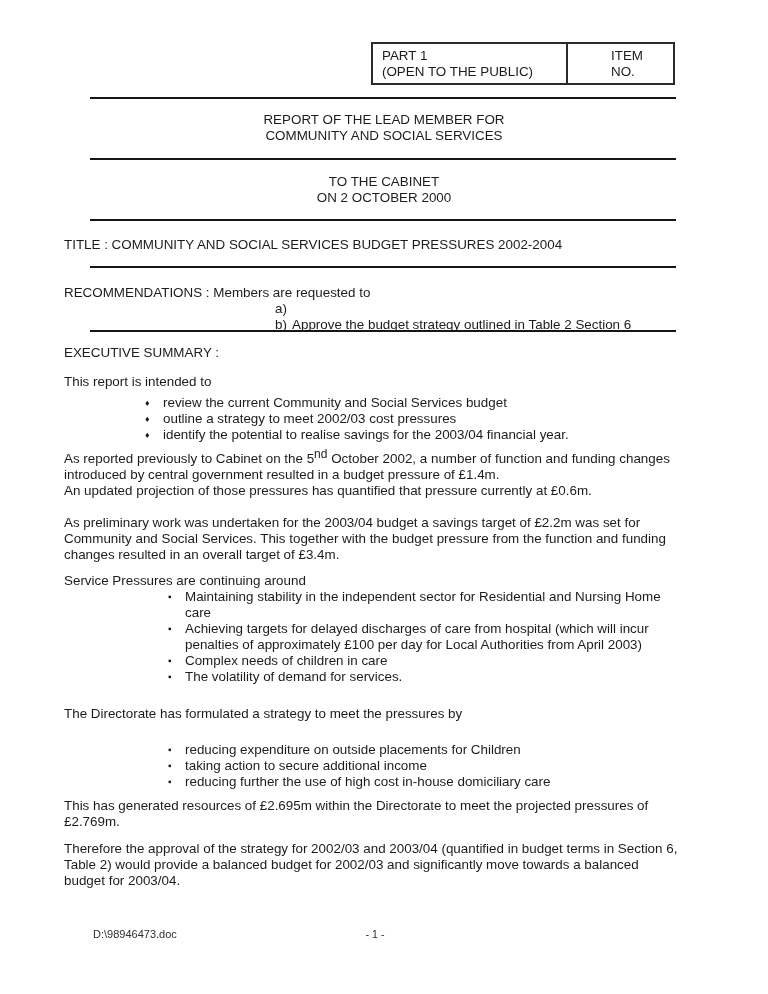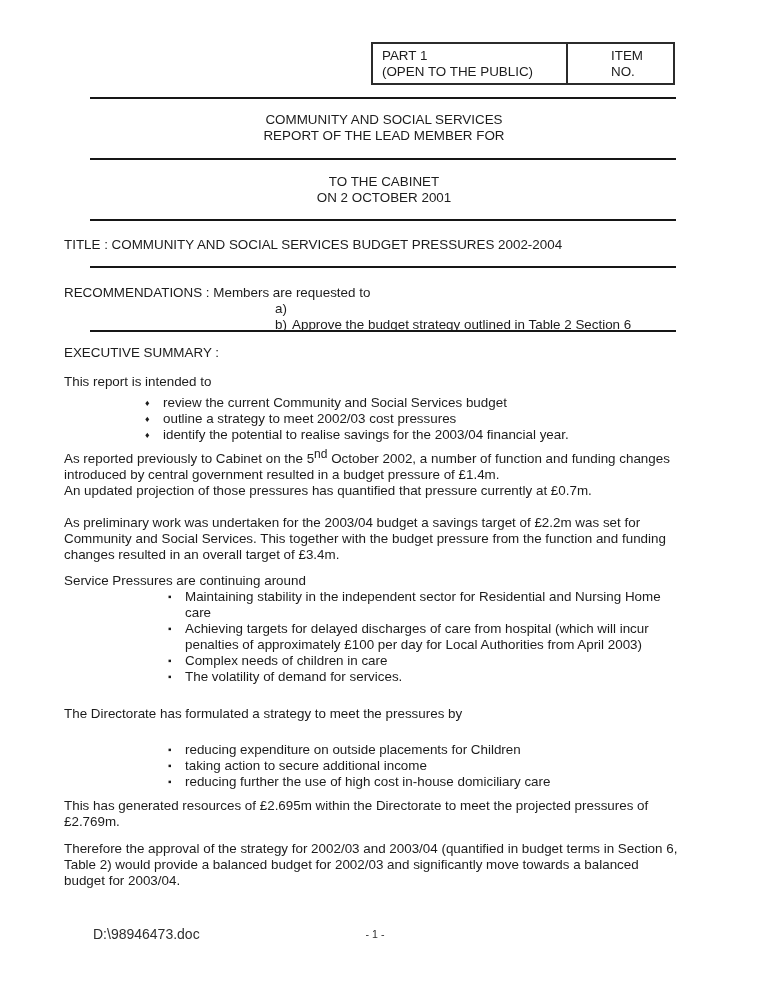--- a/index.html
+++ b/index.html
@@ -56,21 +56,21 @@
   .square-list .bullet-row { margin-left: 104px; }
   .square-list .b-marker { flex: 0 0 17px; width: 17px; font-size: 10px; line-height: 15px; }
   .square-list .b-text { width: 490px; }
 
   .para { position: absolute; left: 64px; width: 618px; }
   sup { font-size: 12px; line-height: 0; vertical-align: super; }
 
   .footer-path {
     position: absolute;
     left: 93px; top: 926px;
-    font-size: 14px; color: #2e2e2e;
+    font-size: 11px; color: #2e2e2e;
   }
   .footer-page {
     position: absolute;
     left: 345px; top: 926px; width: 60px;
     text-align: center;
     font-size: 10.6px; color: #2e2e2e;
   }
 </style>
 </head>
 <body>
@@ -83,29 +83,29 @@
       <div>(OPEN TO THE PUBLIC)</div>
     </div>
     <div class="cell item">
       <div>ITEM NO.</div>
     </div>
   </div>
 
   <div class="rule" style="top:97px"></div>
 
   <div class="centered" style="top:112px">
+    <div>REPORT OF THE LEAD MEMBER FOR</div>
     <div>COMMUNITY AND SOCIAL SERVICES</div>
-    <div>REPORT OF THE LEAD MEMBER FOR</div>
   </div>
 
   <div class="rule" style="top:158px"></div>
 
   <div class="centered" style="top:174px">
     <div>TO THE CABINET</div>
-    <div>ON 2 OCTOBER 2001</div>
+    <div>ON 2 OCTOBER 2000</div>
   </div>
 
   <div class="rule" style="top:219px"></div>
 
   <div class="block" style="top:237px">TITLE : COMMUNITY AND SOCIAL SERVICES BUDGET PRESSURES 2002-2004</div>
 
   <div class="rule" style="top:266px"></div>
 
   <div class="block" style="top:285px; width:640px">
     <div>RECOMMENDATIONS : Members are requested to</div>
@@ -133,21 +133,21 @@
       <span>outline a strategy to meet 2002/03 cost pressures</span>
     </div>
     <div class="bullet-row">
       <span class="b-marker">♦</span>
       <span>identify the potential to realise savings for the 2003/04 financial year.</span>
     </div>
   </div>
 
   <div class="para" style="top:451px">
     <span>As reported previously to Cabinet on the 5</span><sup>nd</sup><span> October 2002, a number of function and funding changes introduced by central government resulted in a budget pressure of £1.4m.</span>
-    <div>An updated projection of those pressures has quantified that pressure currently at £0.7m.</div>
+    <div>An updated projection of those pressures has quantified that pressure currently at £0.6m.</div>
   </div>
 
   <div class="para" style="top:515px">As preliminary work was undertaken for the 2003/04 budget a savings target of £2.2m was set for Community and Social Services. This together with the budget pressure from the function and funding changes resulted in an overall target of £3.4m.</div>
 
   <div class="block square-list" style="top:573px; width:640px">
     <div>Service Pressures are continuing around</div>
     <div class="bullet-row">
       <span class="b-marker">▪</span>
       <span class="b-text">Maintaining stability in the independent sector for Residential and Nursing Home care</span>
     </div>

